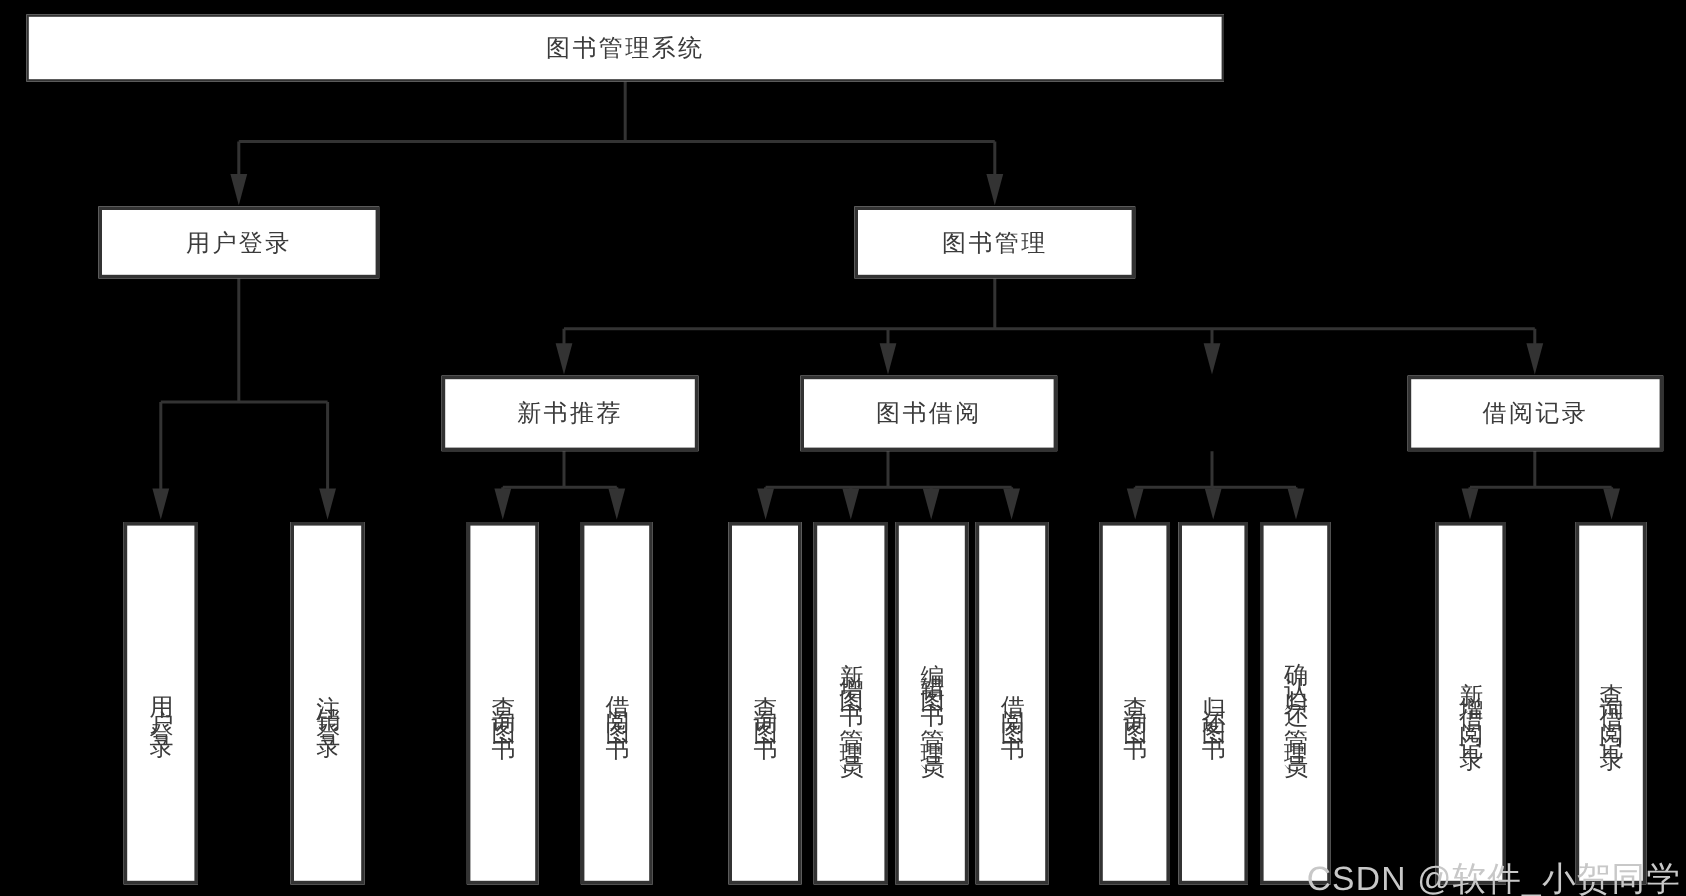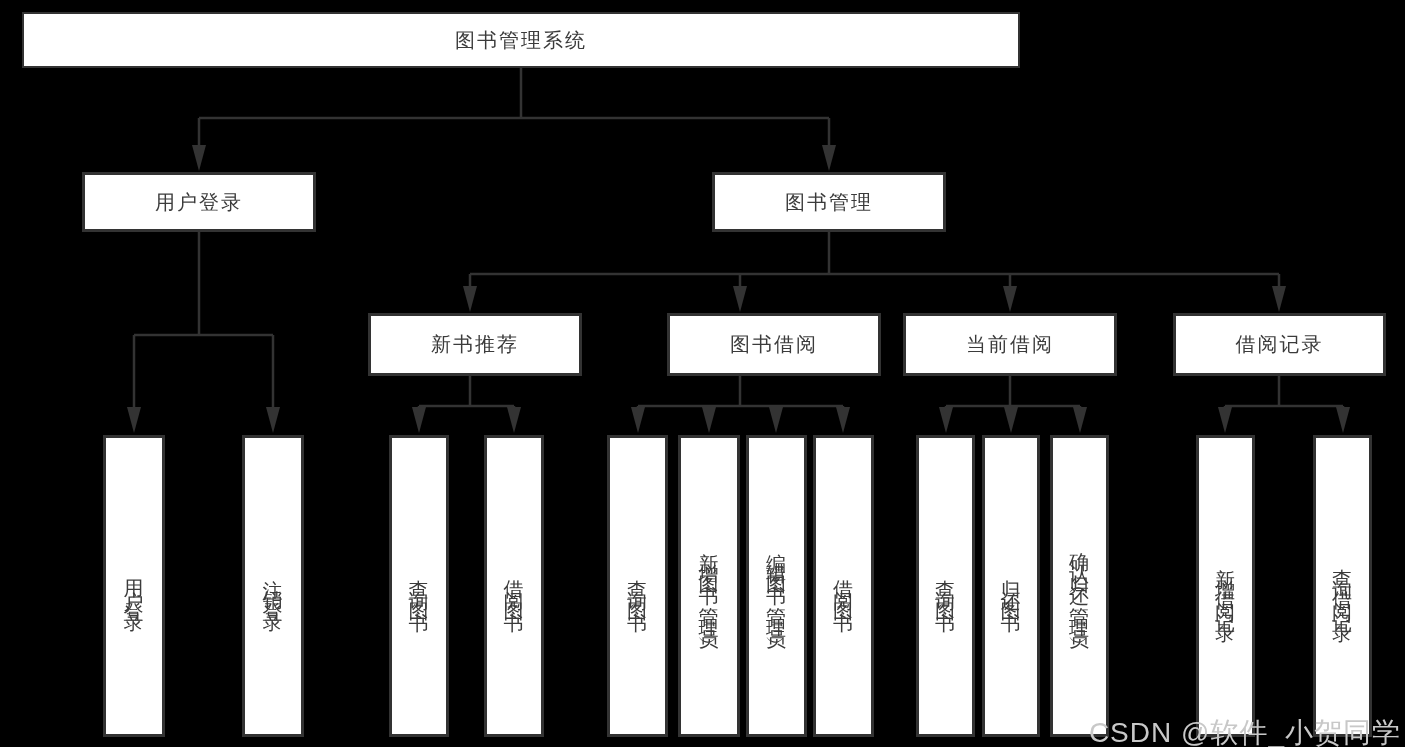--- a/index.html
+++ b/index.html
@@ -96,23 +96,20 @@
   <div class="box" style="left:712px;top:172px;width:234px;height:60px;font-family:Liberation Mono, monospace;">
     <span>图书管理</span>
   </div>
 
   <div class="box" style="left:368px;top:313px;width:214px;height:63px;">
     <span>新书推荐</span>
   </div>
   <div class="box" style="left:667px;top:313px;width:214px;height:63px;">
     <span>图书借阅</span>
   </div>
-  <div class="box" style="left:903px;top:313px;width:214px;height:63px;">
-    <span>当前借阅</span>
-  </div>
   <div class="box" style="left:1173px;top:313px;width:213px;height:63px;text-align:center;">
     <span>借阅记录</span>
   </div>
 
   <div class="box leaf" style="left:103px;top:435px;width:62px;height:302px;">
     <span class="vtext">用户登录</span>
   </div>
   <div class="box leaf" style="left:242px;top:435px;width:62px;height:302px;">
     <span class="vtext">注销登录</span>
   </div>

